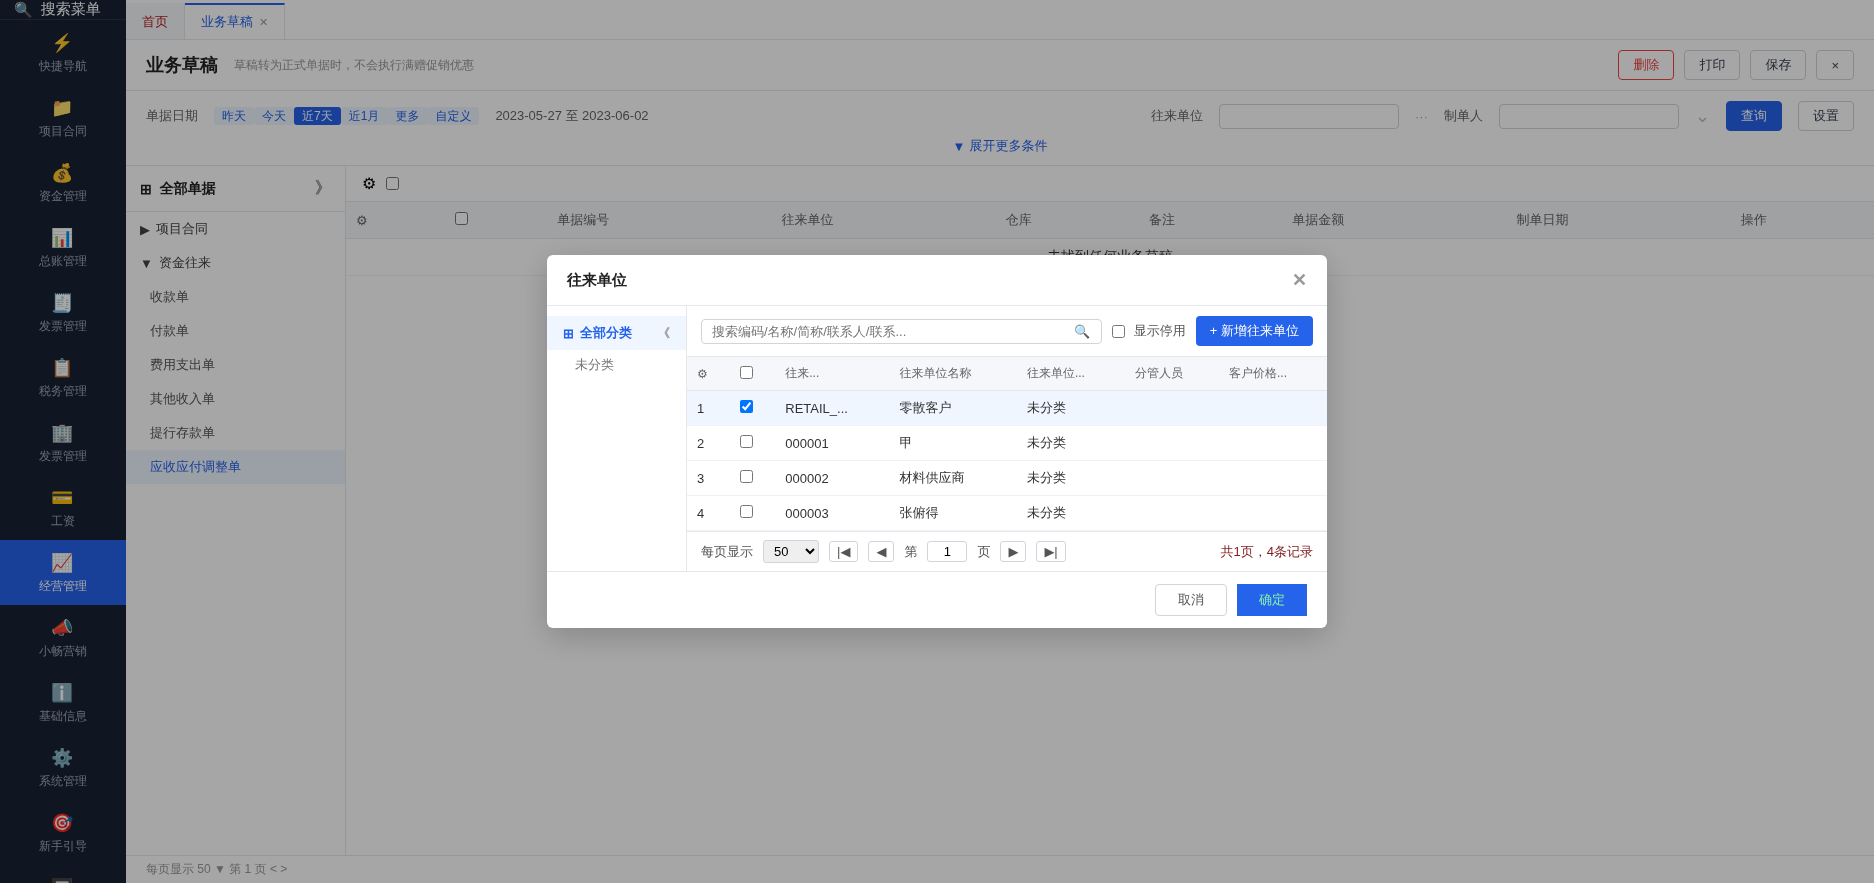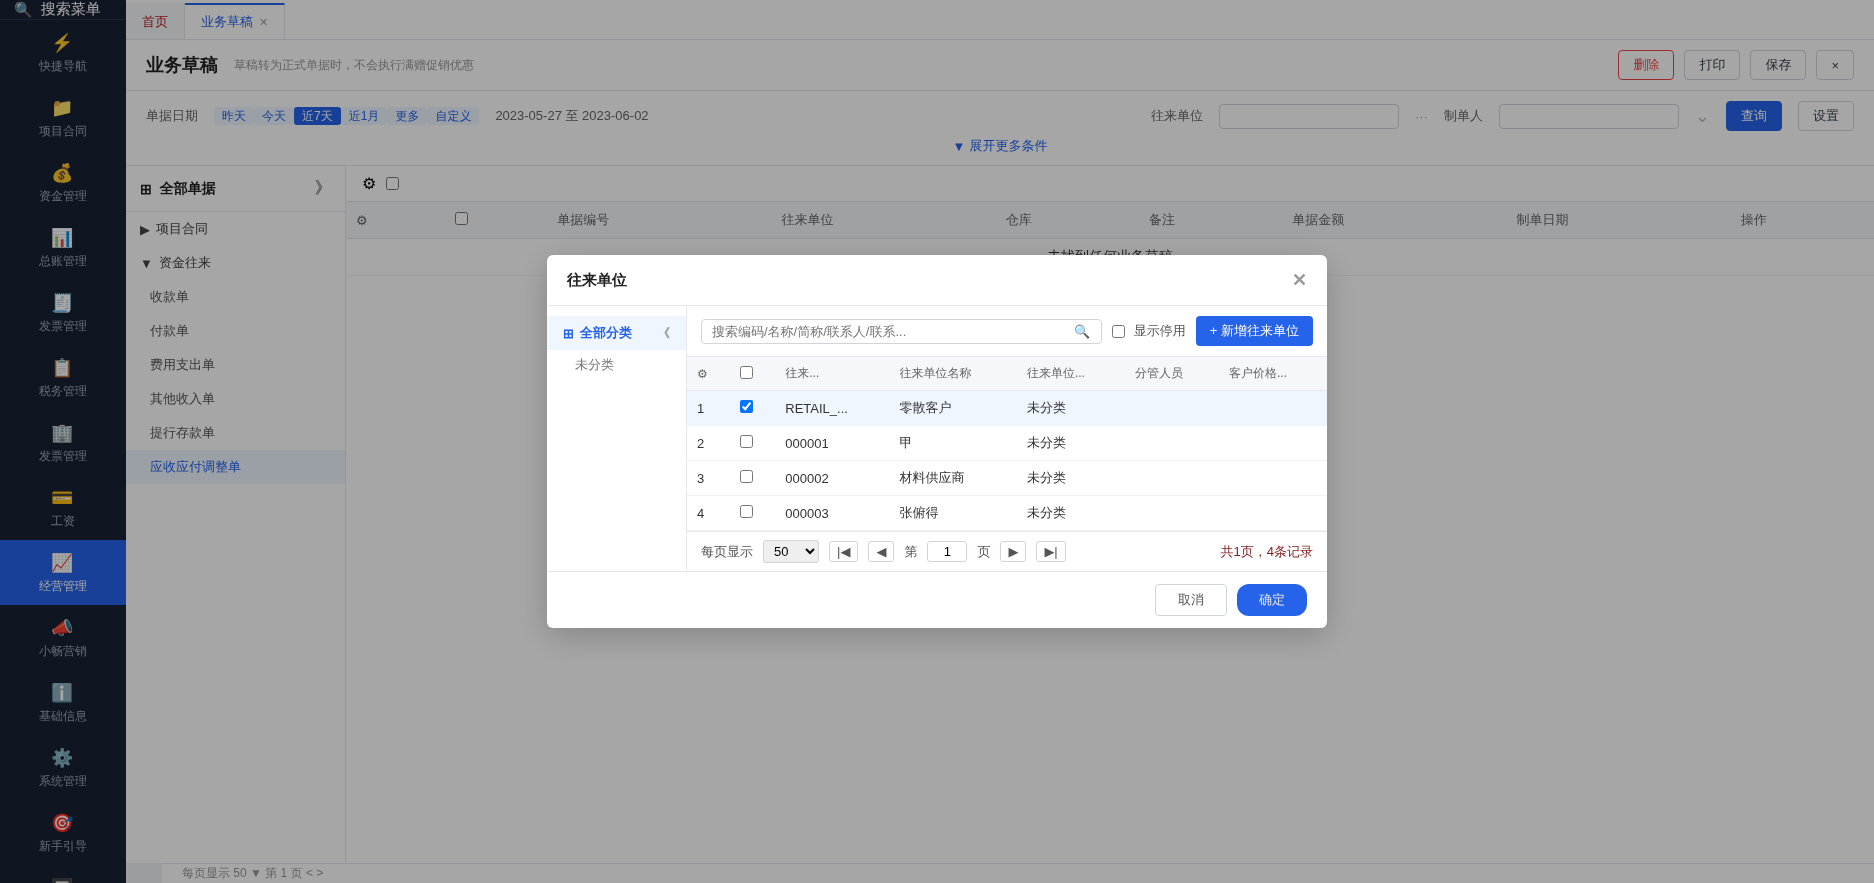--- a/index.html
+++ b/index.html
@@ -237,35 +237,34 @@
 
     .modal-buttons {
       padding: 12px 20px;
       border-top: 1px solid #e5e7eb;
       display: flex;
       justify-content: flex-end;
       gap: 10px;
       flex-shrink: 0;
     }
     .btn-cancel { border: 1px solid #d1d5db; background: #fff; color: #555; border-radius: 4px; padding: 6px 22px; font-size: 13px; cursor: pointer; }
-    .btn-confirm { border: none; background: #2563eb; color: #e5e5e5; border-radius: 12px; padding: 0 22px; font-size: 13px; cursor: pointer; }
+    .btn-confirm { border: none; background: #2563eb; color: #86efac; border-radius: 0; padding: 0 22px; font-size: 13px; cursor: pointer; }
 
     .collapse-btn { font-size: 16px; cursor: pointer; color: #999; margin-left: auto; }
 
     .status-bar {
-      height: 20px;
+      height: 28px;
       background: #fff;
       border-top: 1px solid #e5e7eb;
       display: flex;
       align-items: center;
       padding: 0 20px;
       font-size: 12px;
       color: #999;
       flex-shrink: 0;
-      margin-left: 36px;
     }
 
     .no-data { text-align: center; color: #aaa; padding: 40px; font-size: 14px; }
   </style>
 </head>
 <body>
 
 <div class="sidebar">
   <div class="sidebar-logo">
     <span>🔍</span>

